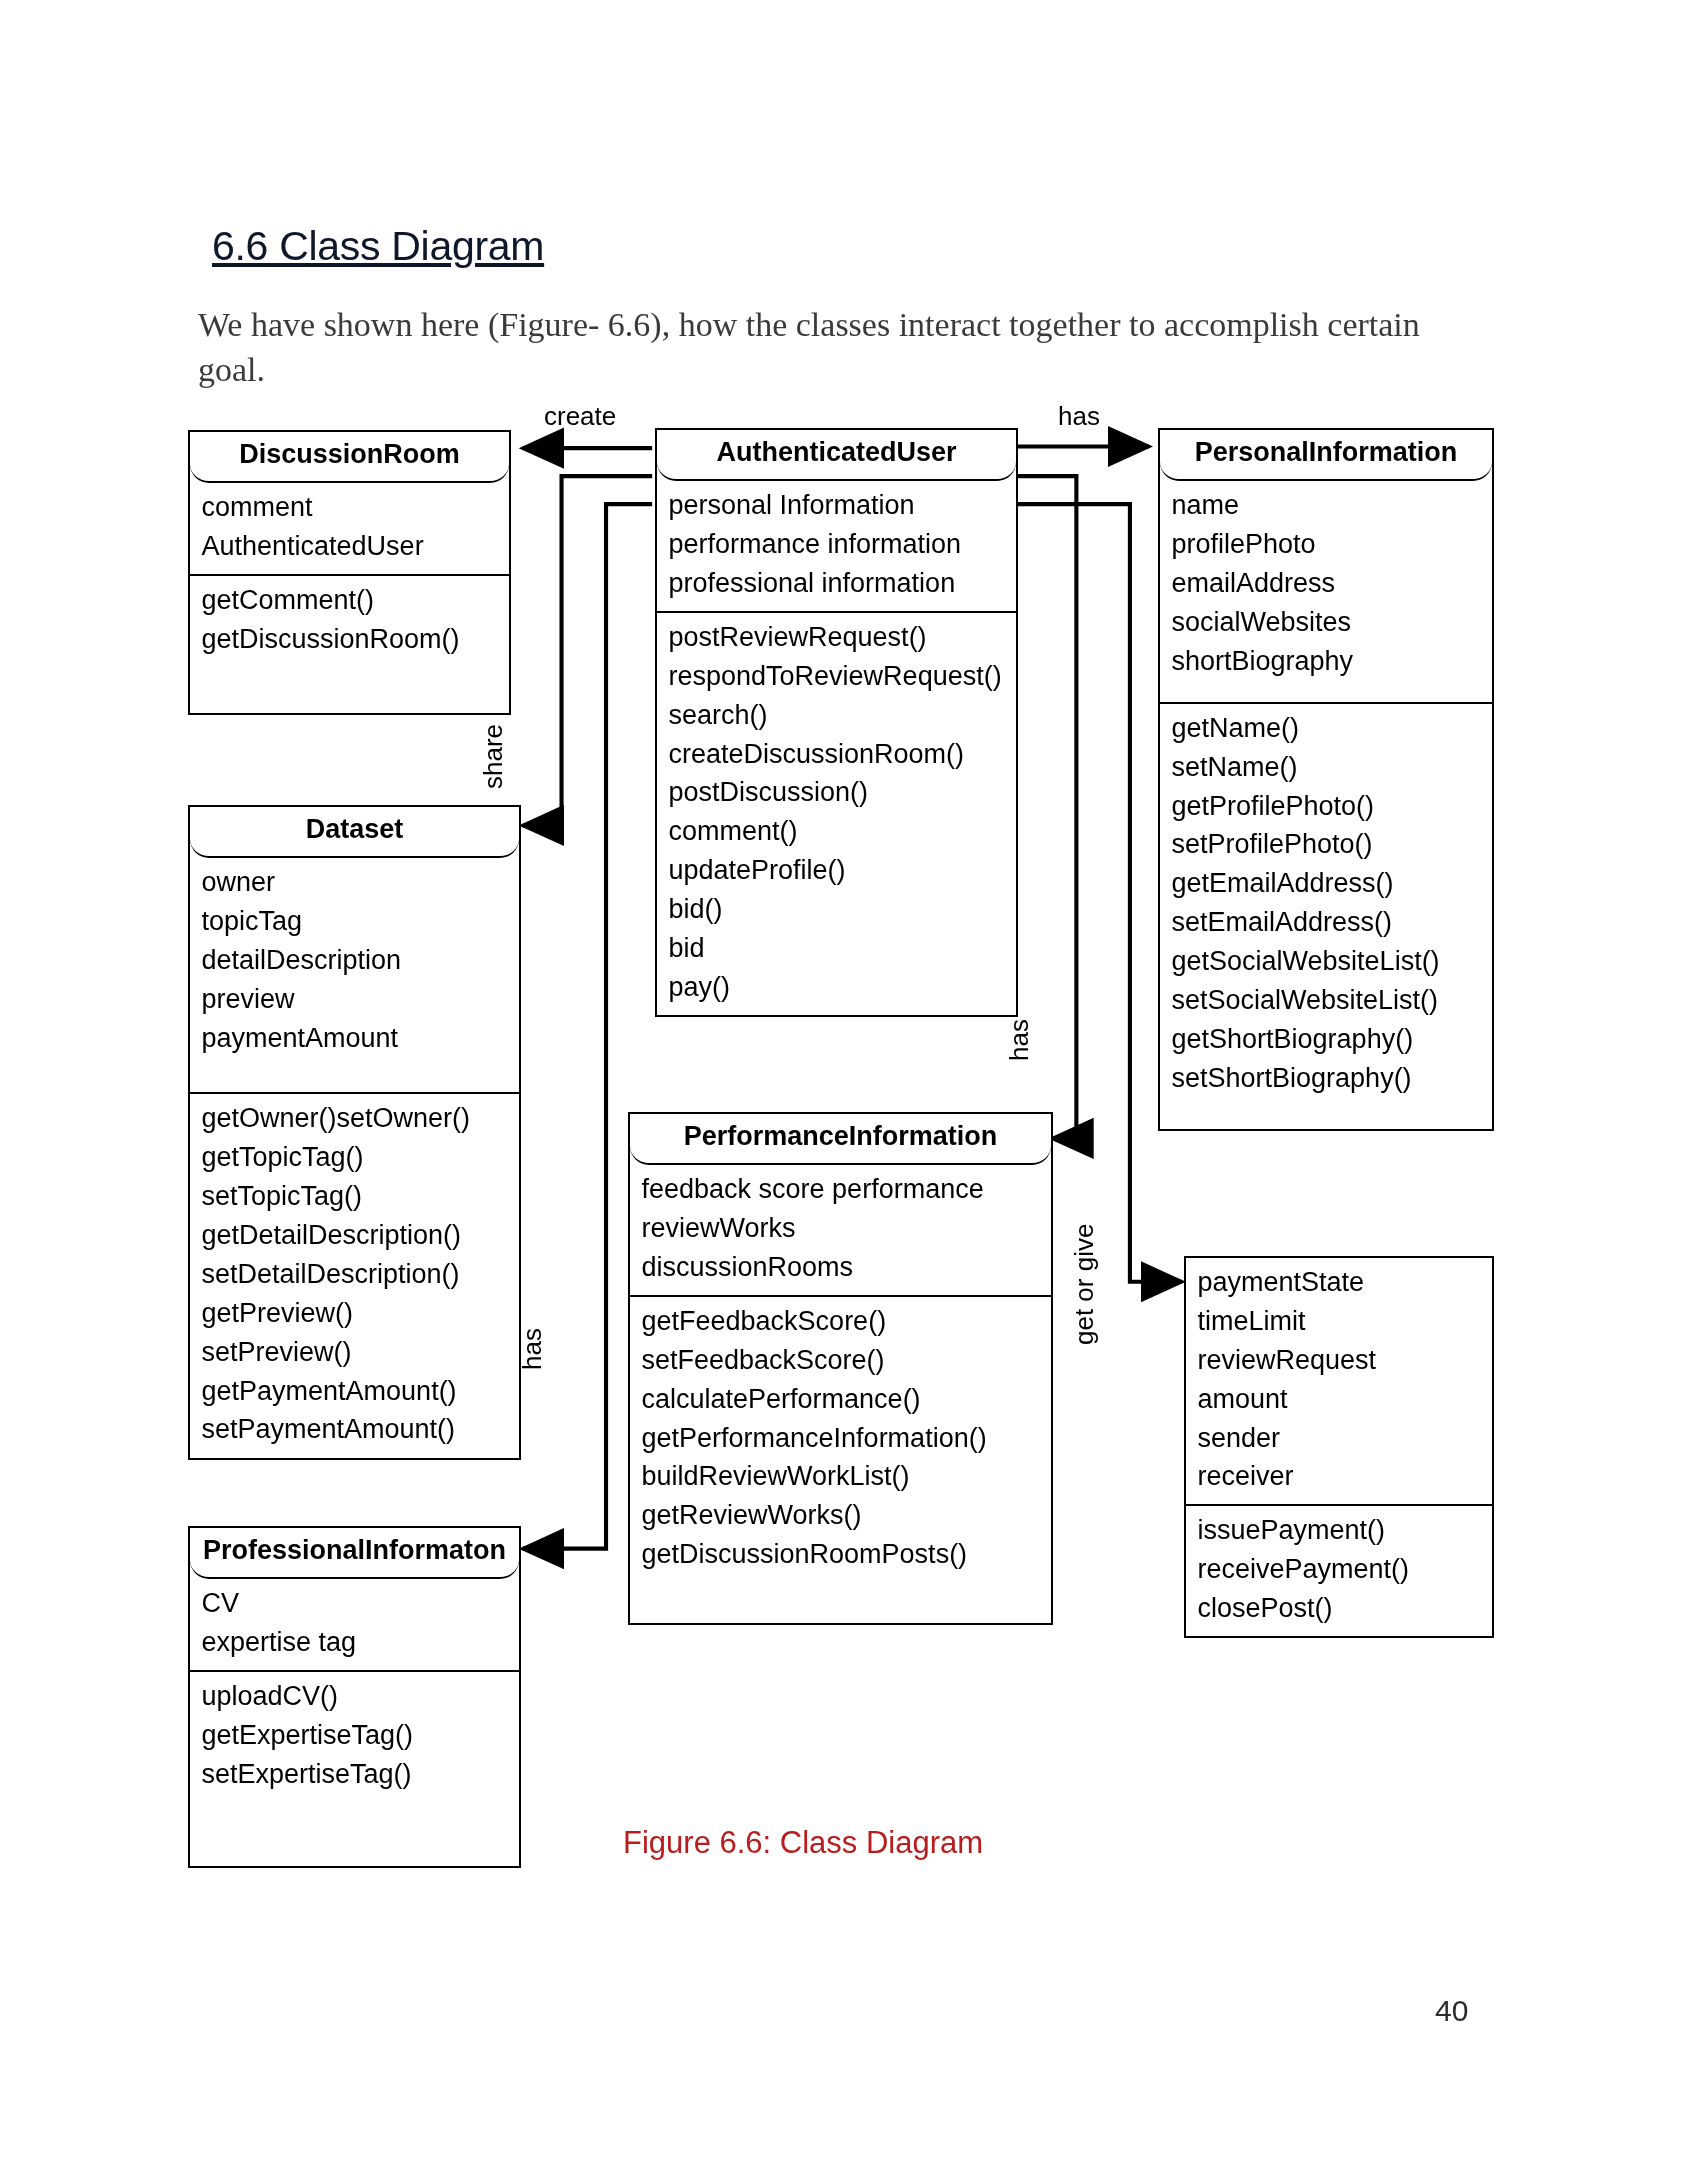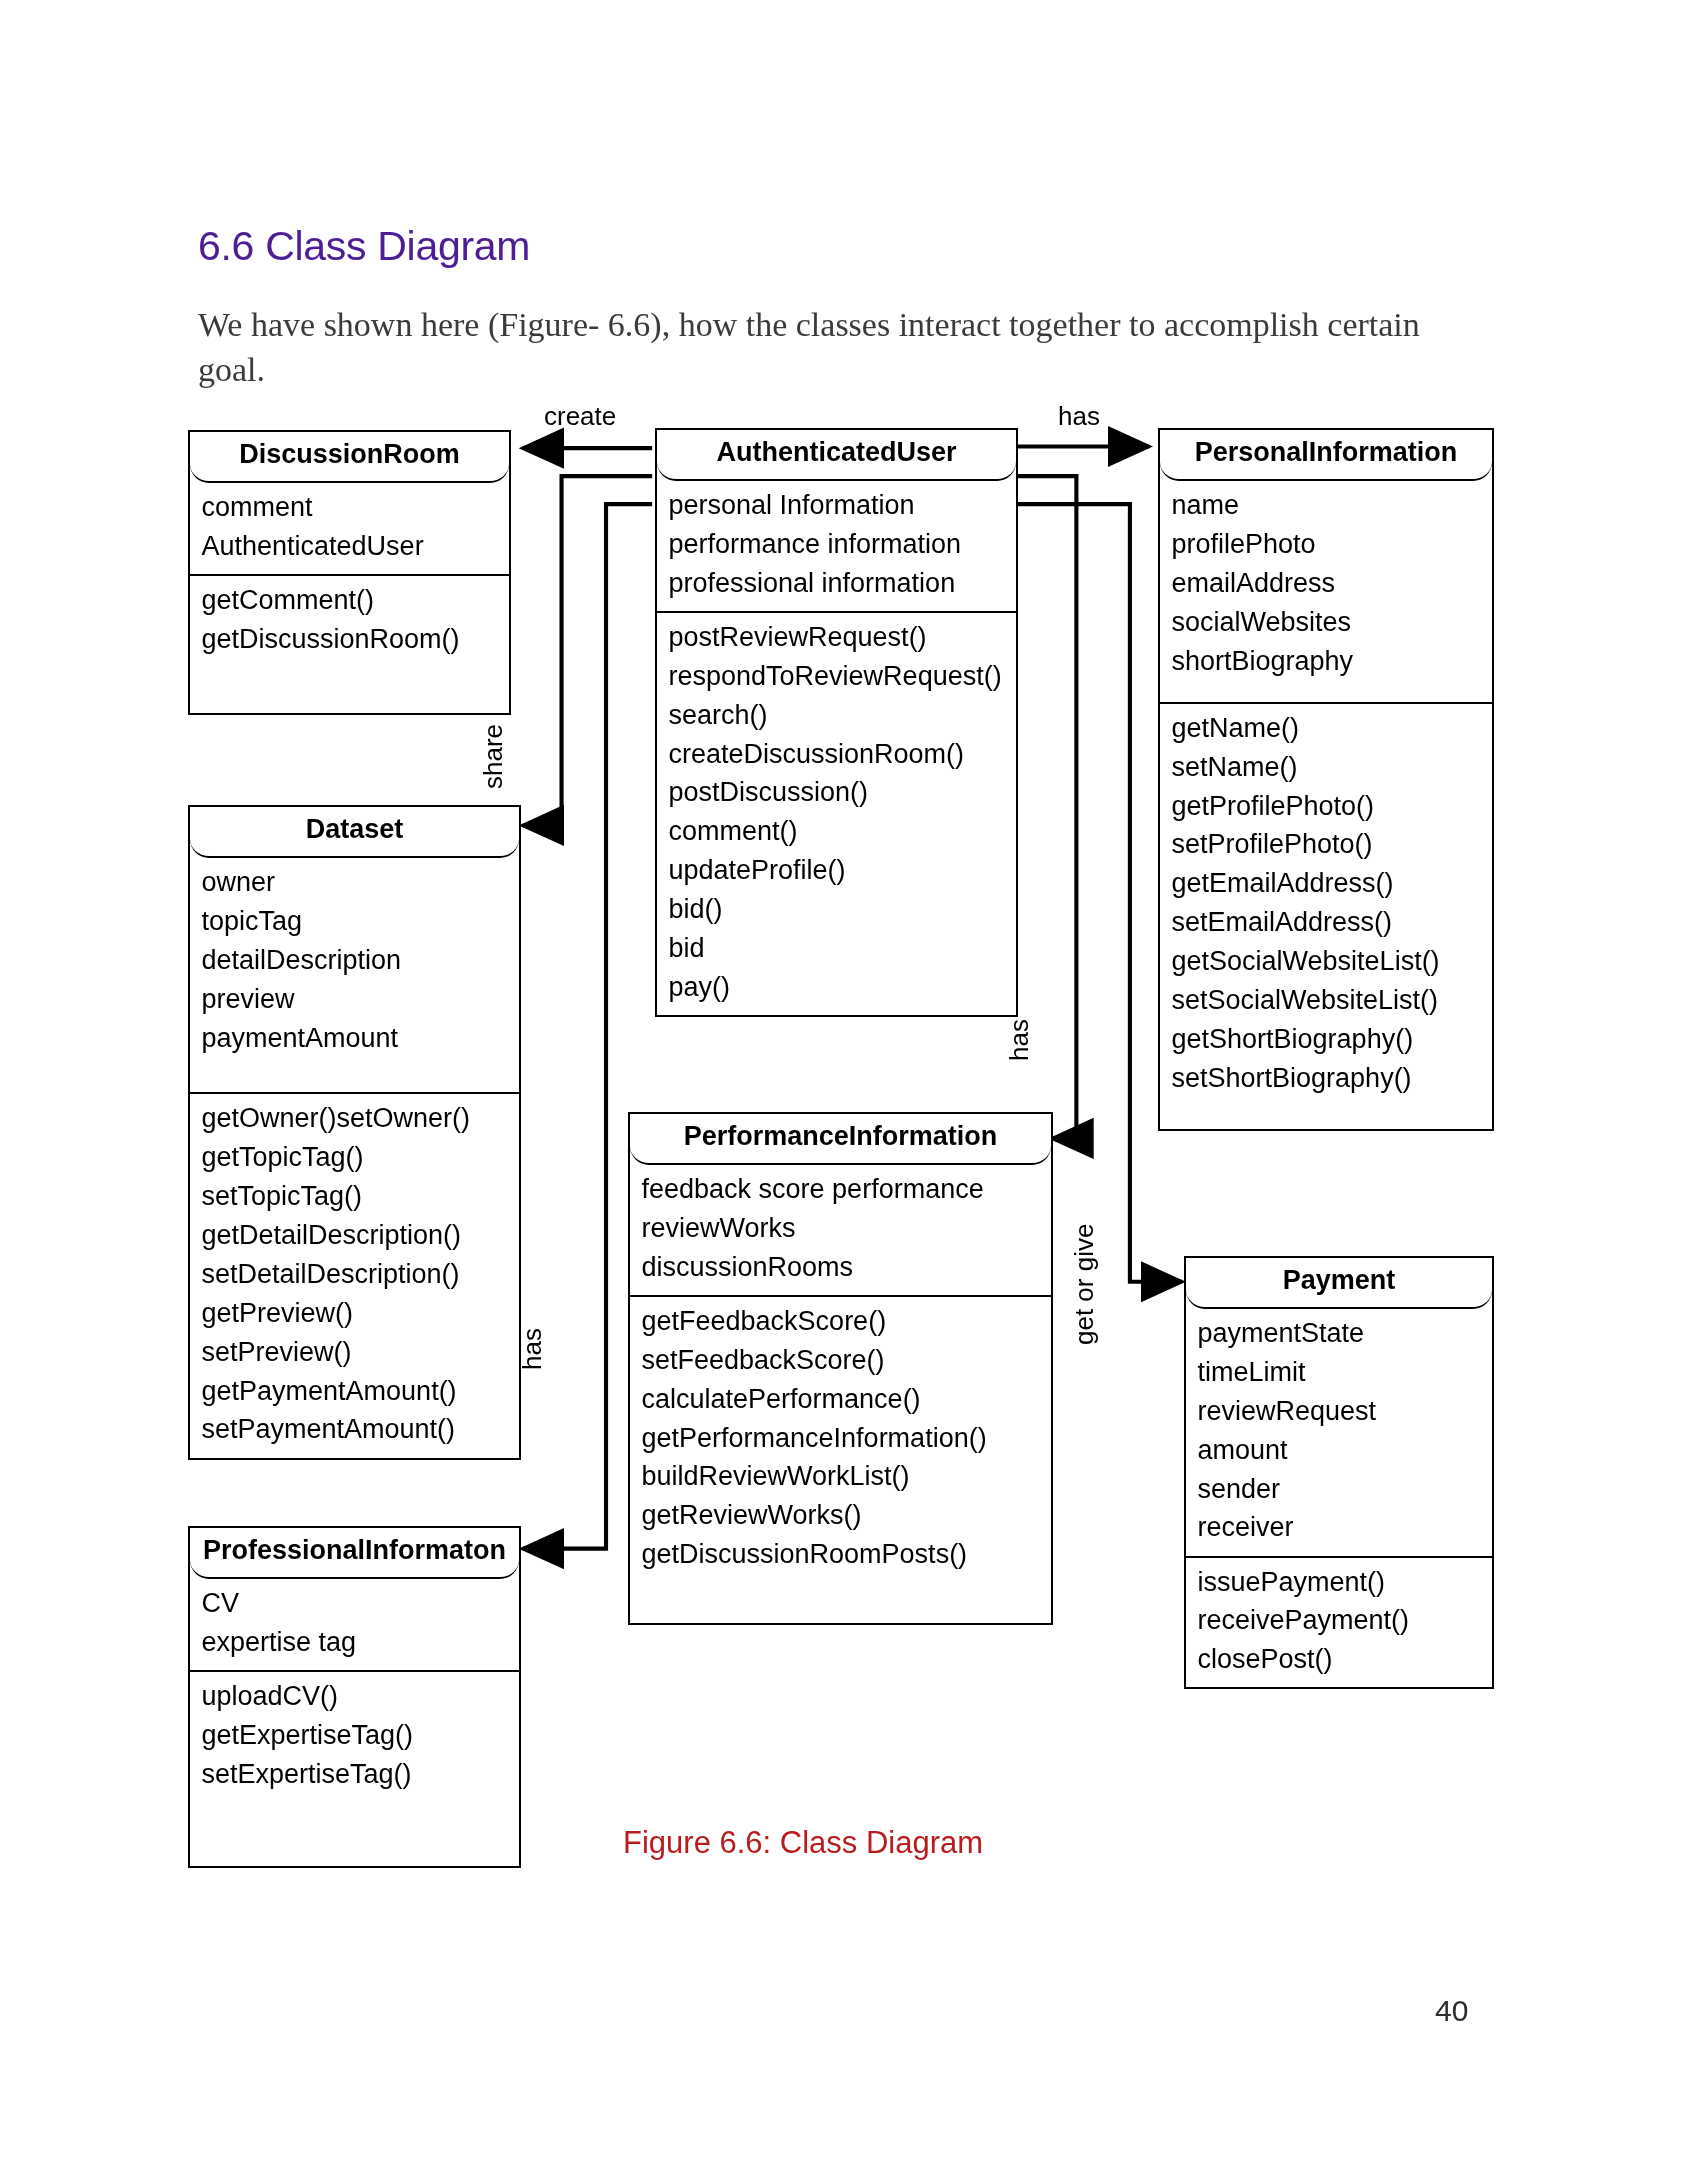--- a/index.html
+++ b/index.html
@@ -7,24 +7,25 @@
     width:1687px; height:2183px;
     font-family:"Liberation Sans", sans-serif;
     color:#000;
     position:relative;
     overflow:hidden;
   }
   .page { position:absolute; inset:0; }
 
   
   .heading {
-    position:absolute; left:198px; top:196px;
+    position:absolute; left:212px; top:196px;
     font-size:41px; font-weight:400; letter-spacing:-0.3px;
-    color:#4c1d95;
-    font-family:"Liberation Sans", sans-serif;
+    color:#0f172a;
+    font-family:"Liberation Sans", sans-serif;
+    text-decoration:underline;
   }
   .intro {
     position:absolute; left:198px; top:268px; width:1285px;
     font-family:"Liberation Serif", serif;
     font-size:34px; line-height:1.33; color:#3a3a3a;
   }
   .caption {
     position:absolute; left:623px; top:1825px;
     font-size:31px; color:#b91c1c;
     font-family:"Liberation Sans", sans-serif;
@@ -213,21 +214,20 @@
         <div class="row">setFeedbackScore()</div>
         <div class="row">calculatePerformance()</div>
         <div class="row">getPerformanceInformation()</div>
         <div class="row">buildReviewWorkList()</div>
         <div class="row">getReviewWorks()</div>
         <div class="row">getDiscussionRoomPosts()</div>
       </div>
     </div>
 
     <div class="cls" style="left:1176px; top:1256px; width:310px;">
-      <div class="title">Payment</div>
       <div class="compartment">
         <div class="row">paymentState</div>
         <div class="row">timeLimit</div>
         <div class="row">reviewRequest</div>
         <div class="row">amount</div>
         <div class="row">sender</div>
         <div class="row">receiver</div>
       </div>
       <div class="compartment">
         <div class="row">issuePayment()</div>

